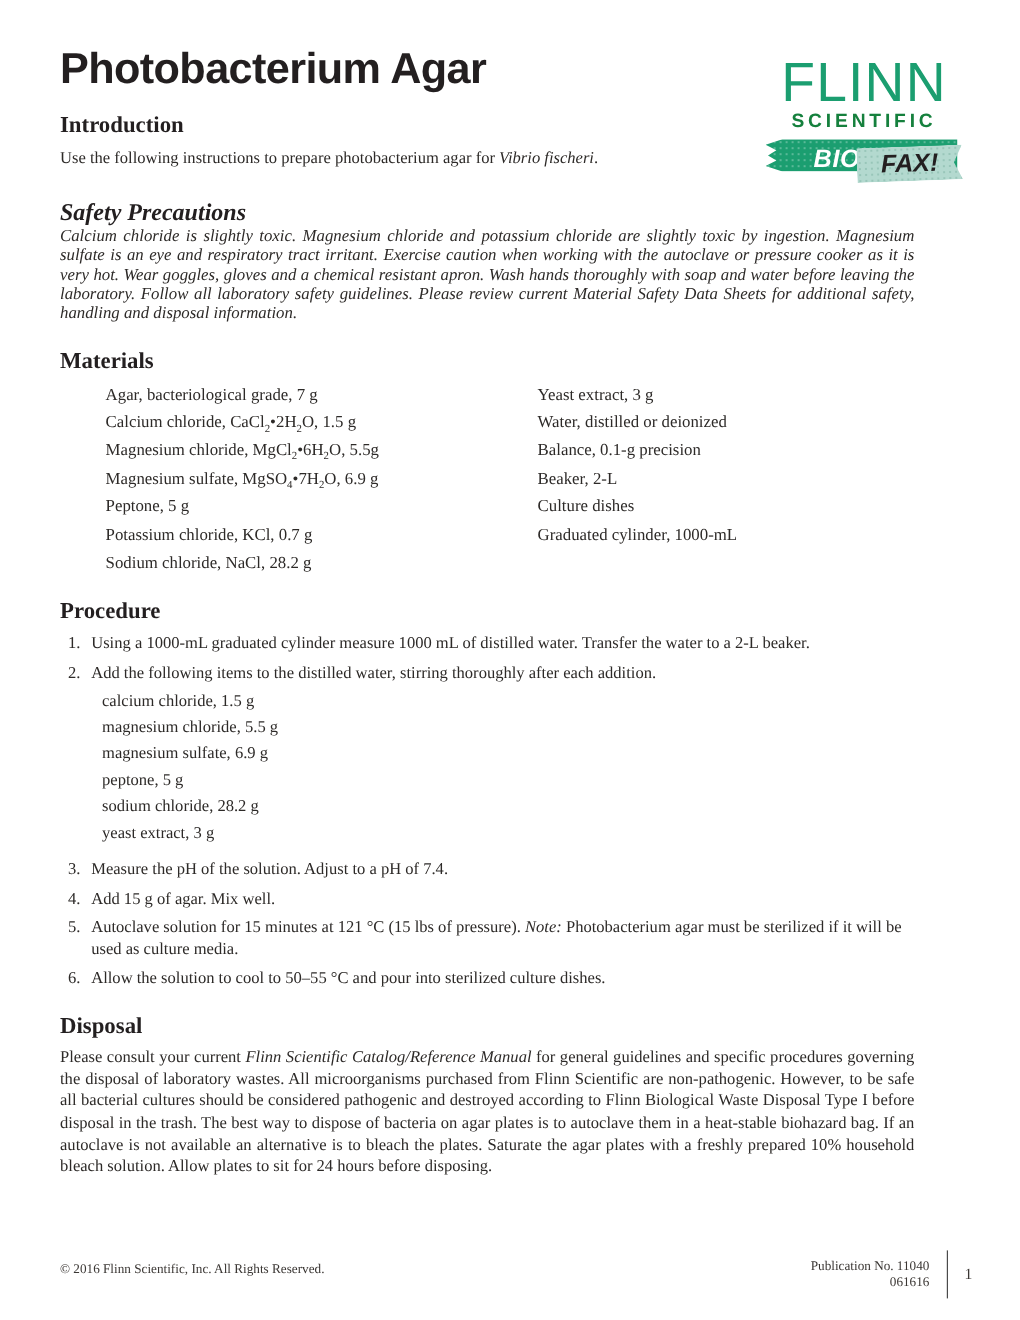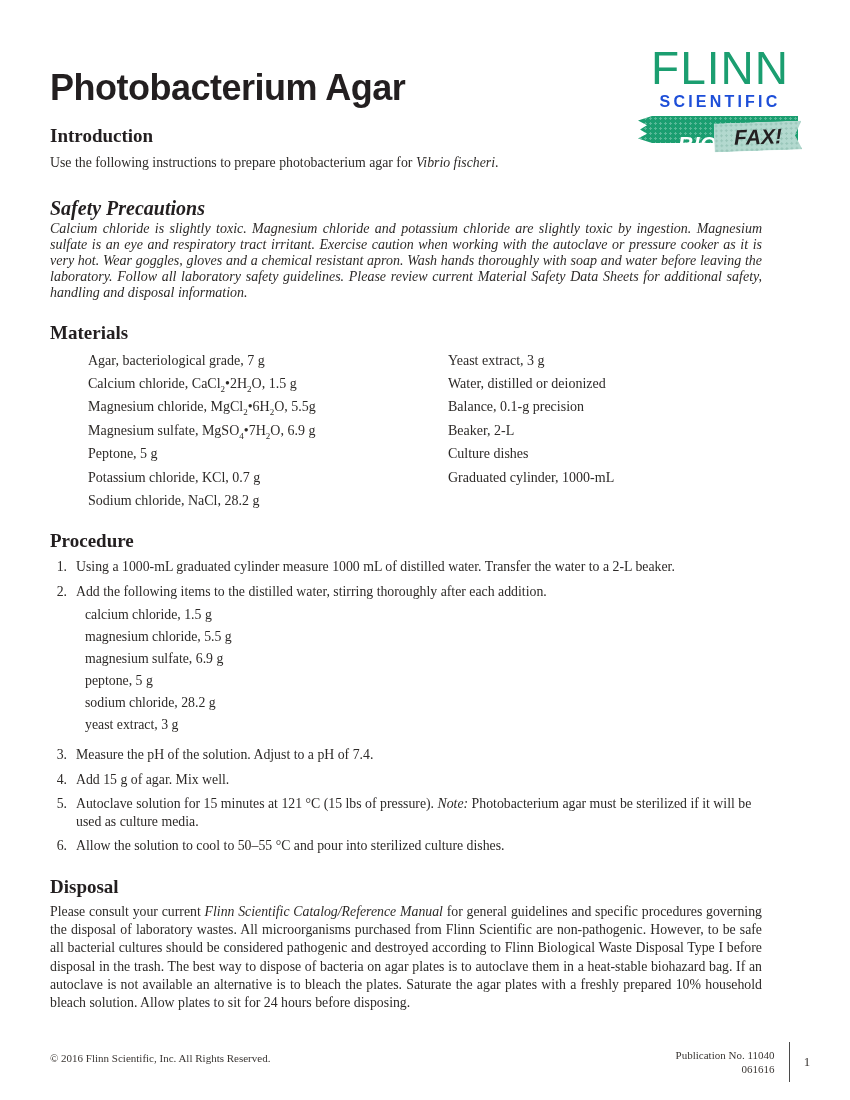--- a/index.html
+++ b/index.html
@@ -4,21 +4,21 @@
 <style>
   html,body{margin:0;padding:0;background:#ffffff;}
   .page{
     position:relative; width:850px; height:1100px; background:#fff; overflow:hidden;
     font-family:"Liberation Serif", serif; color:#2d2a28;
   }
   .content{position:absolute; left:50px; top:0; width:712px;}
 
   
   h1.title{
-    margin:67px 0 0 0; font-family:"Liberation Sans", sans-serif; font-weight:bold;
+    margin:36px 0 0 0; font-family:"Liberation Sans", sans-serif; font-weight:bold;
     font-size:36px; line-height:42px; letter-spacing:-0.5px; color:#231f20;
   }
 
   
   h2{ margin:0; font-size:19px; line-height:23px; font-weight:bold; color:#231f20; }
   h2.mt-intro{margin-top:15px;}
   h2.mt-safety{margin-top:25px; font-style:italic; font-size:20px;}
   h2.mt-materials{margin-top:20px;}
   h2.mt-procedure{margin-top:17px;}
   h2.mt-disposal{margin-top:20px;}
@@ -54,21 +54,21 @@
     letter-spacing:3.2px; margin-top:3px; white-space:nowrap;
   }
   .ribbon{position:relative; margin-top:5px; height:38px;}
   .ribbon-green{
     position:absolute; left:0; top:0; width:160px; height:27px;
     clip-path:polygon(14px 0, 100% 0, 100% 100%, 14px 100%, 0 83%, 9px 66%, 2px 50%, 9px 34%, 0 17%);
     background-image:radial-gradient(rgba(255,255,255,.28) 1px, transparent 1.3px);
     background-size:5px 5px;
   }
   .ribbon-bio{
-    position:absolute; left:40px; top:15px; color:#ffffff; font-style:italic; font-weight:bold;
+    position:absolute; left:40px; top:4px; color:#ffffff; font-style:italic; font-weight:bold;
     font-family:"Liberation Sans", sans-serif; font-size:21px; line-height:25px; letter-spacing:0.5px;
   }
   .ribbon-fax{
     position:absolute; left:76px; top:6px; width:88px; height:29px;
     transform:rotate(-2deg);
     clip-path:polygon(0 0, 100% 0, 92% 50%, 100% 100%, 0 100%);
     display:flex; align-items:center; justify-content:center;
     font-family:"Liberation Sans", sans-serif; font-style:italic; font-weight:bold; font-size:21px;
     background-image:radial-gradient(rgba(0,90,60,.15) 1px, transparent 1.3px);
     background-size:5px 5px;
@@ -81,21 +81,21 @@
   .footer-divider{width:1.5px; height:40px; background:#4a4a4a; margin-left:14px;}
   .page-num{width:34px; text-align:center; font-size:13px; color:#3a3633;}
 </style>
 </head>
 <body>
 
 <div class="page">
 
   <div class="logo">
     <div class="logo-flinn" style="color: rgb(27, 158, 112);">FLINN</div>
-    <div class="logo-sci" style="color: #1d4ed8;">SCIENTIFIC</div>
+    <div class="logo-sci" style="color: #15803d;">SCIENTIFIC</div>
     <div class="ribbon">
       <div class="ribbon-green" style="background-color: rgb(27, 158, 112);"></div>
       <div class="ribbon-bio">BIO</div>
       <div class="ribbon-fax" style="background-color: rgb(179, 217, 207); color: rgb(35, 31, 32);">FAX!</div>
     </div>
   </div>
 
   <div class="content">
     <h1 class="title">Photobacterium Agar</h1>
 

